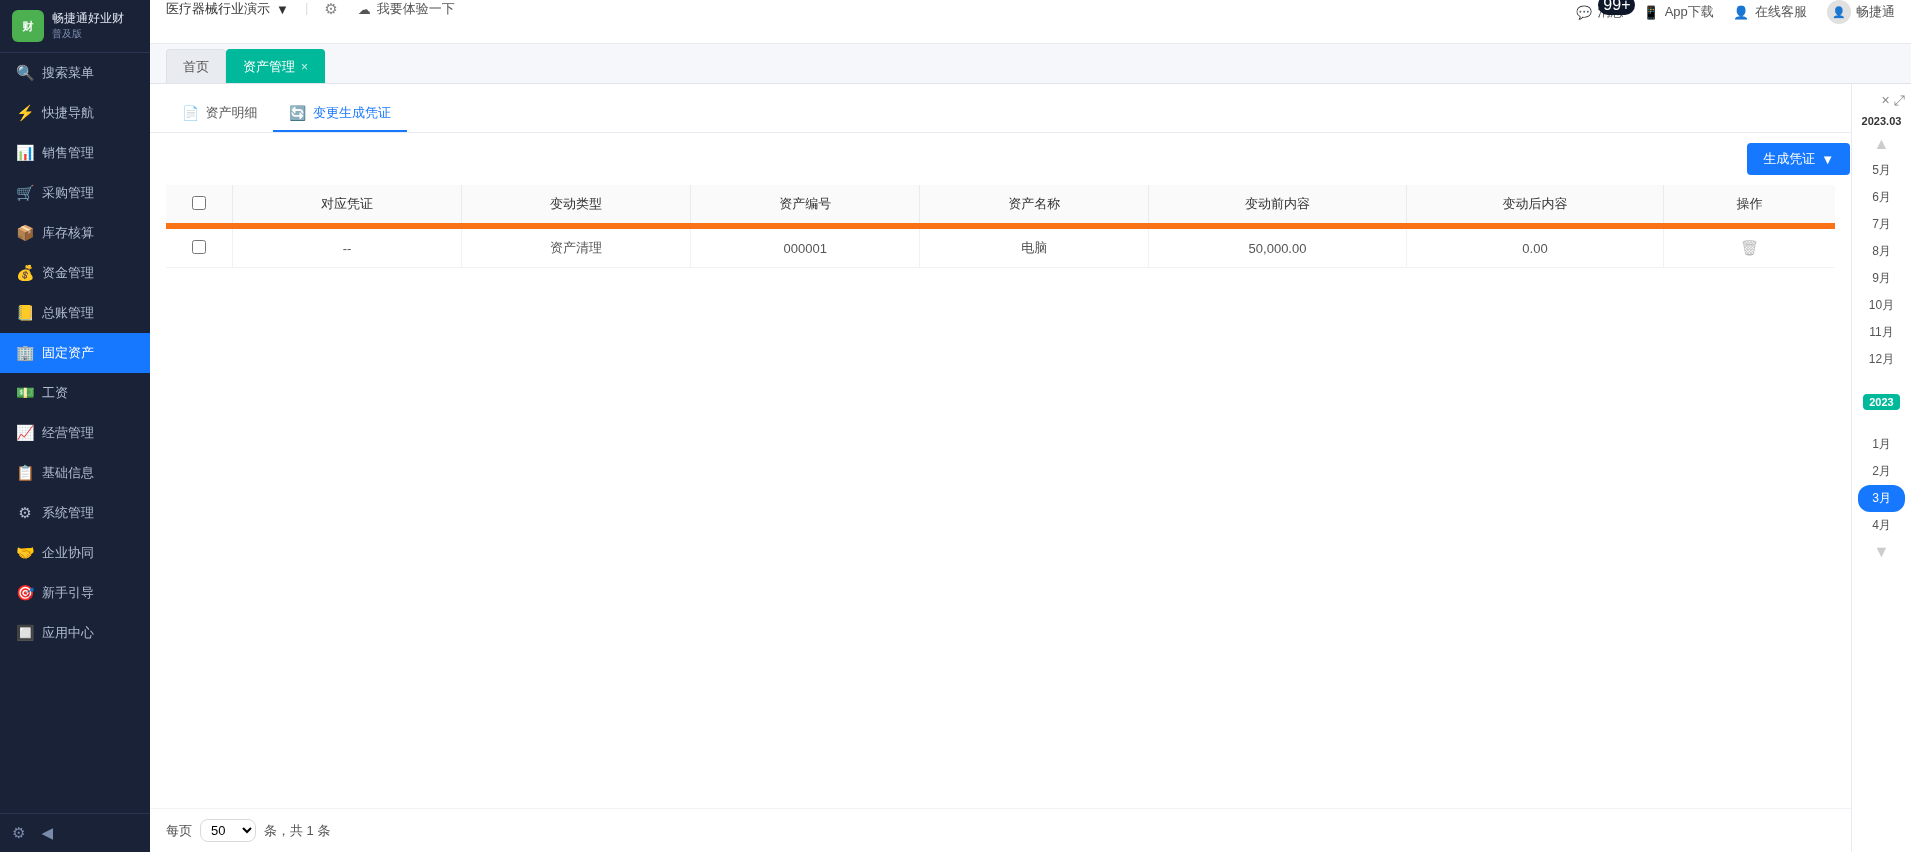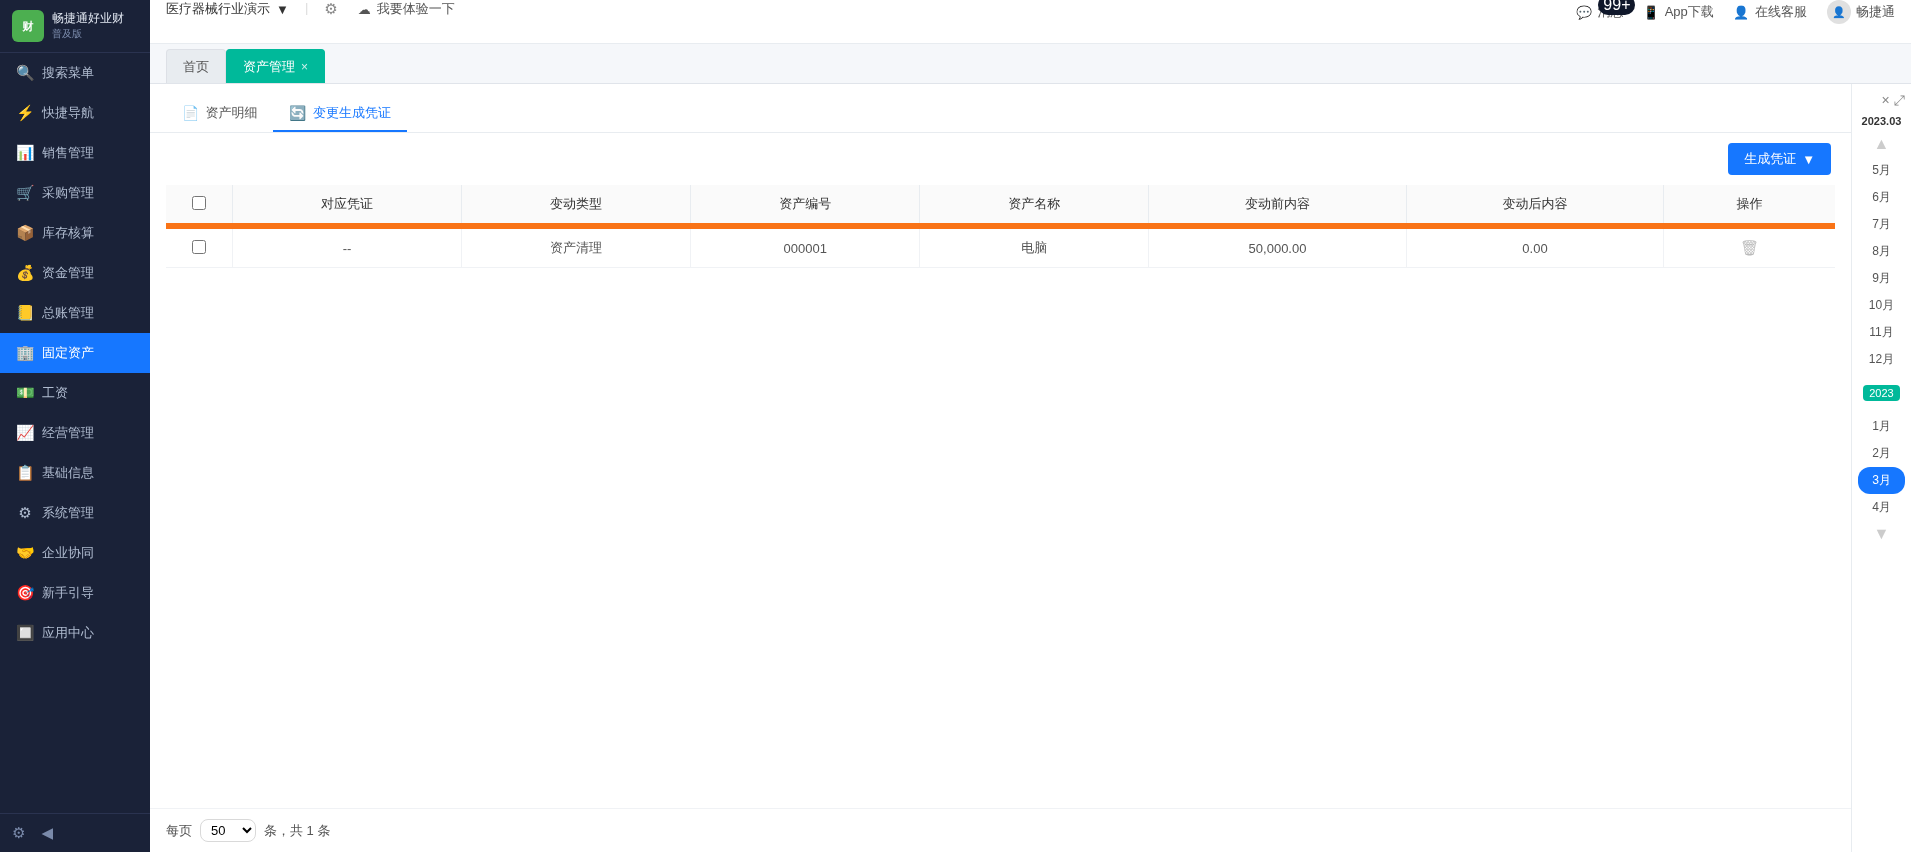--- a/index.html
+++ b/index.html
@@ -196,21 +196,21 @@
     .sub-tab.active {
       color: #1677ff;
       border-bottom: 2px solid #1677ff;
     }
     .sub-tab-icon { font-size: 14px; }
 
     
     .toolbar {
       display: flex;
       justify-content: flex-end;
-      padding: 10px 20px;
+      padding: 10px 1px;
     }
     .btn-generate {
       background: #1677ff;
       color: #fff;
       border: none;
       border-radius: 4px;
       padding: 7px 16px;
       font-size: 13px;
       cursor: pointer;
       display: flex;
@@ -321,22 +321,23 @@
       margin: 0 6px;
       width: calc(100% - 12px);
       font-family: Liberation Mono, monospace;
     }
     .rp-year-badge {
       background: #00b99a;
       color: #fff;
       border-radius: 4px;
       font-size: 11px;
       padding: 2px 6px;
-      margin: 12px auto;
+      margin: 21px auto;
       text-align: center;
+      font-weight: bold;
     }
     .rp-scroll-btn {
       color: #ccc;
       cursor: pointer;
       font-size: 16px;
       padding: 4px;
     }
   </style>
 </head>
 <body>

